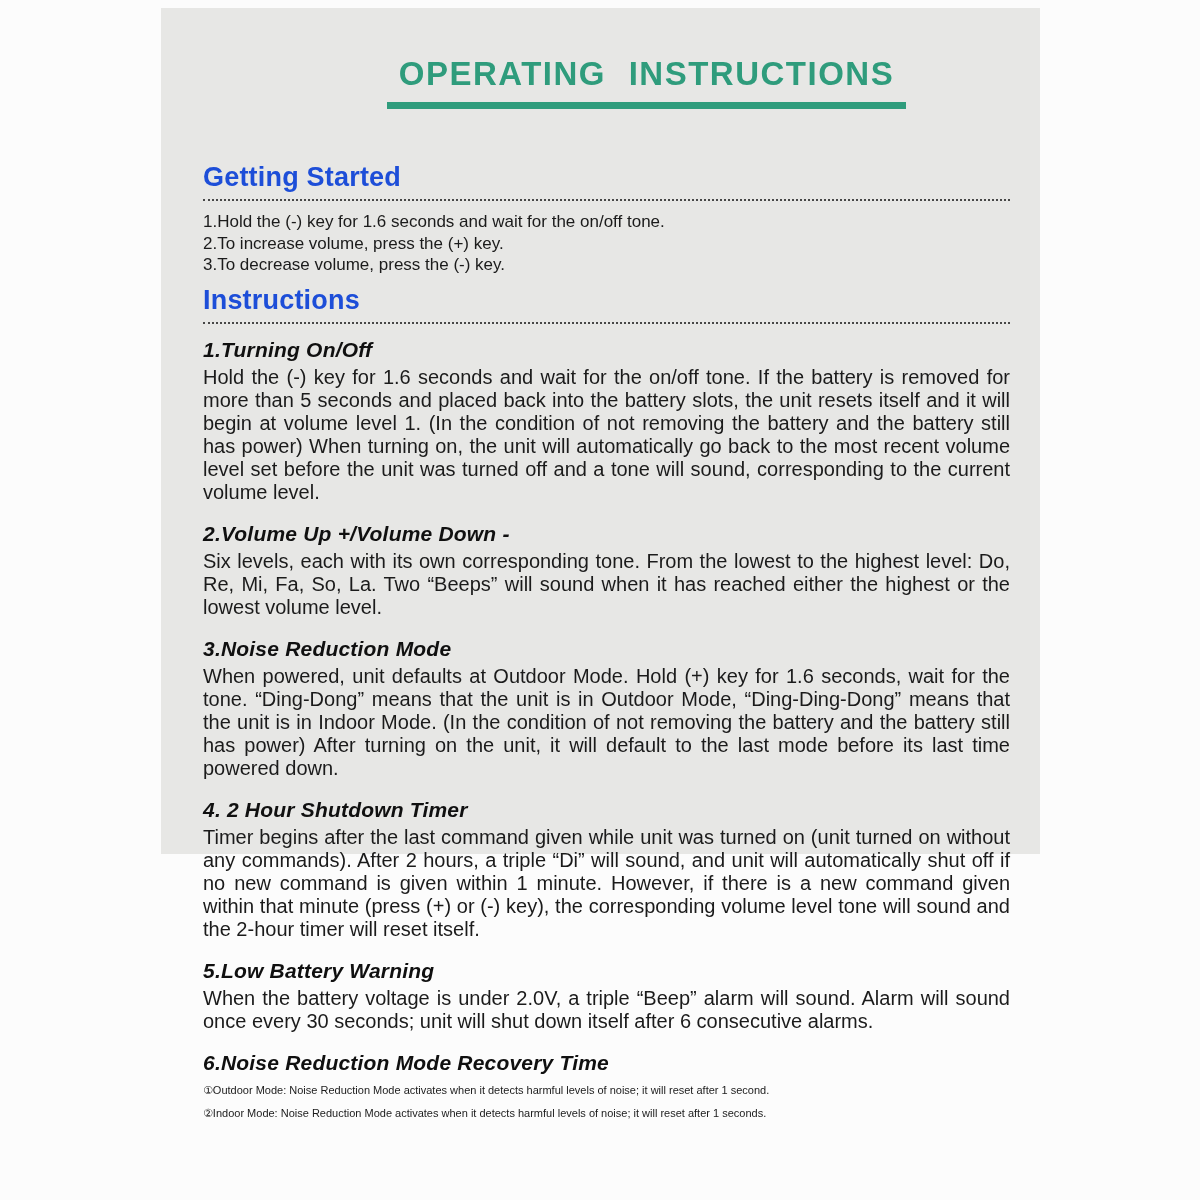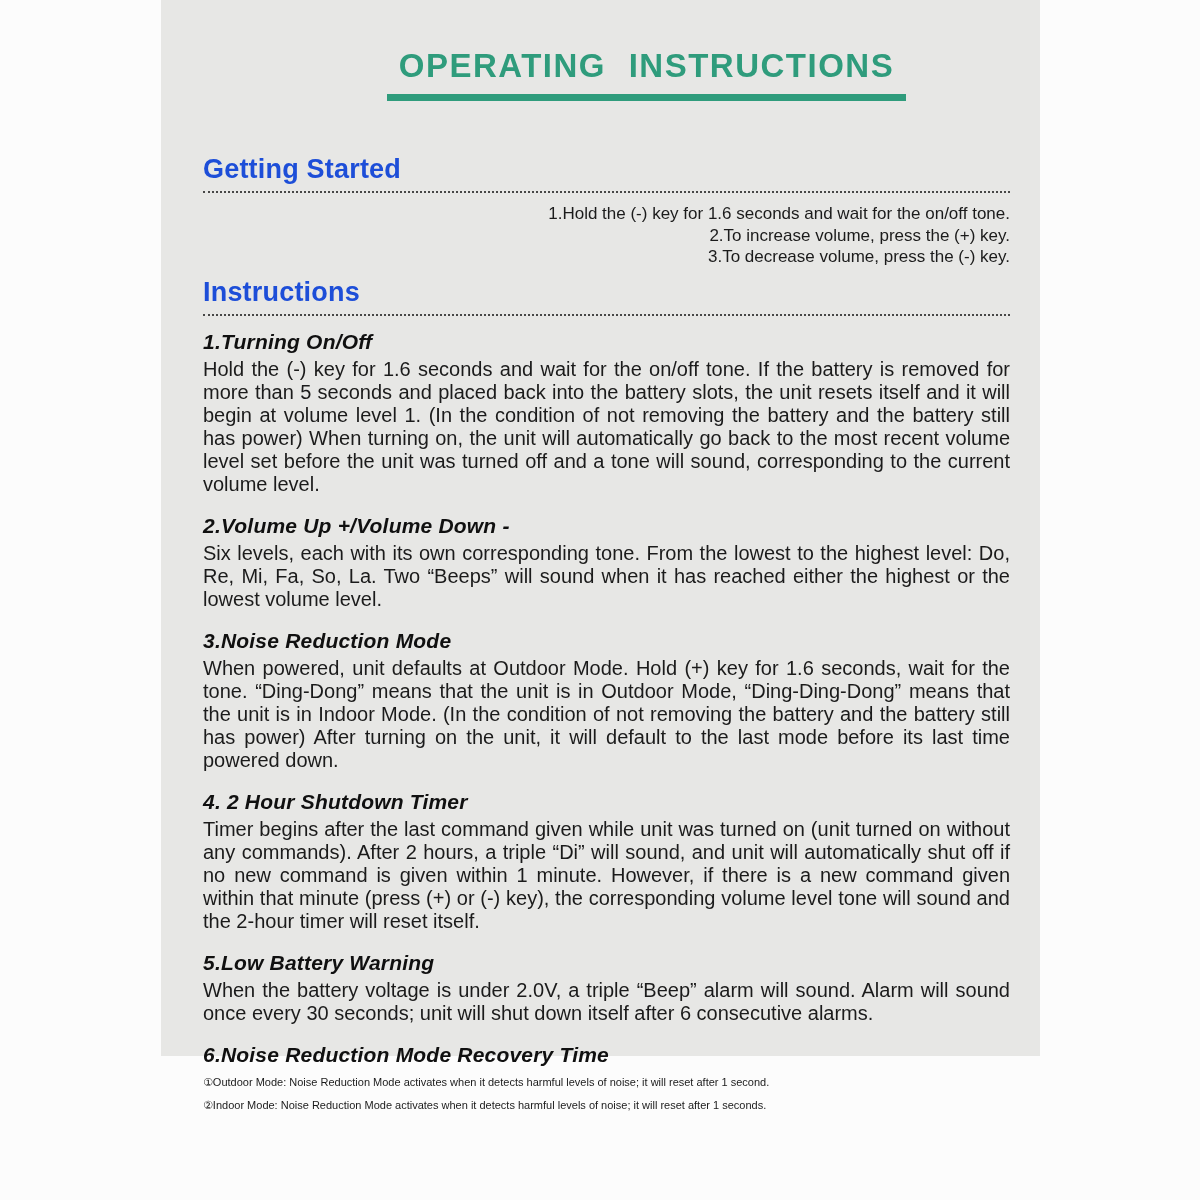--- a/index.html
+++ b/index.html
@@ -18,22 +18,22 @@
     color: var(--text-color);
   }
   .page {
     position: relative;
     width: 1200px; height: 1200px;
     background: var(--page-bg);
     overflow: hidden;
   }
   .panel {
     position: absolute;
-    left: 161px; top: 0;
-    width: 879px; height: 1056px;
+    left: 161px; top: 8px;
+    width: 879px; height: 846px;
     background: var(--panel-bg);
     padding: 46px 30px 8px 42px;
   }
   .title-wrap {
     text-align: center;
     padding-left: 80px; 
   }
   h1.page-title {
     display: inline-block;
     margin: 0;
@@ -57,21 +57,20 @@
     letter-spacing: 0.2px;
   }
   h2.rule-head.second { margin-top: 8px; }
   ul.gs-list {
     list-style: none;
     margin: 10px 0 0 0;
     padding: 0;
     font-size: 17px;
     line-height: 21.5px;
     color: var(--text-color);
-    text-align: right;
   }
   h3.sec-title {
     font-size: 21px;
     line-height: 26px;
     font-style: italic;
     font-weight: bold;
     color: #101010;
     margin: 17px 0 3px 0;
     letter-spacing: 0.2px;
   }

